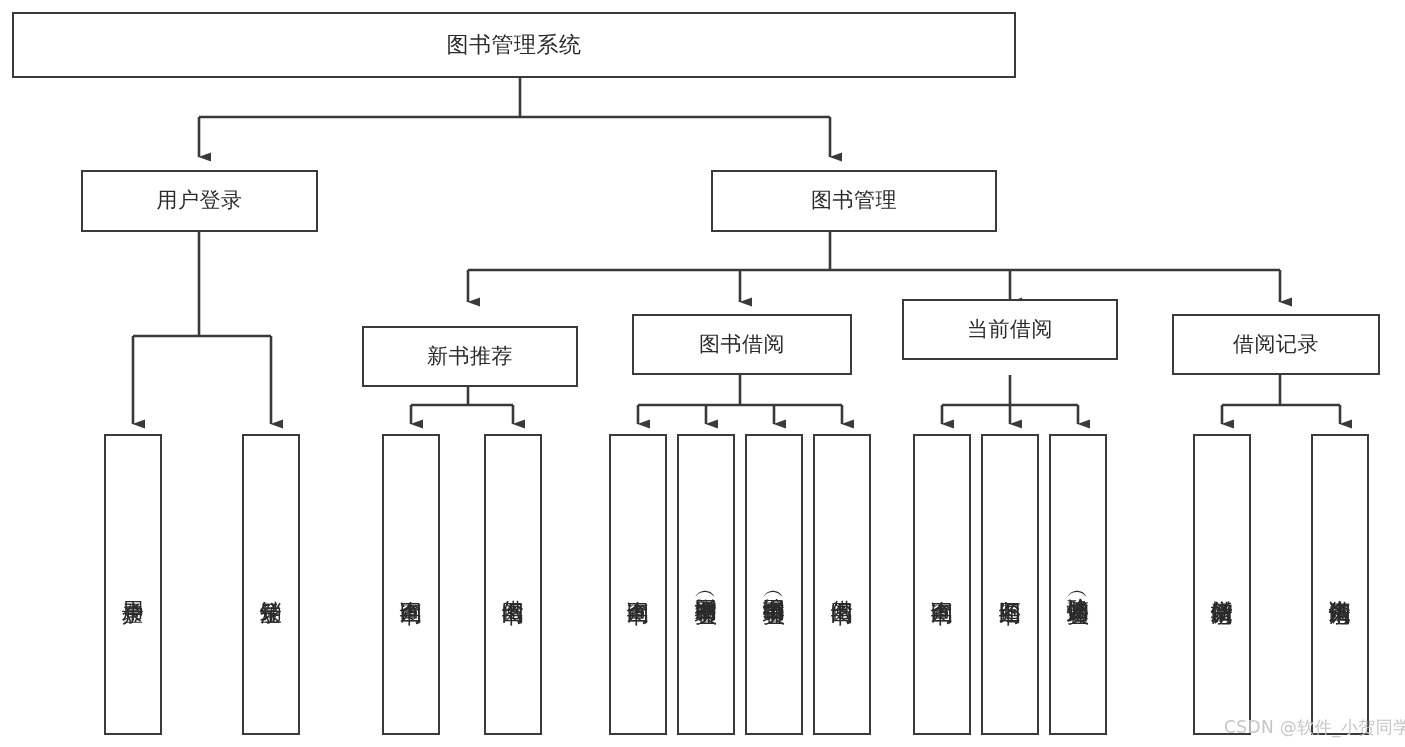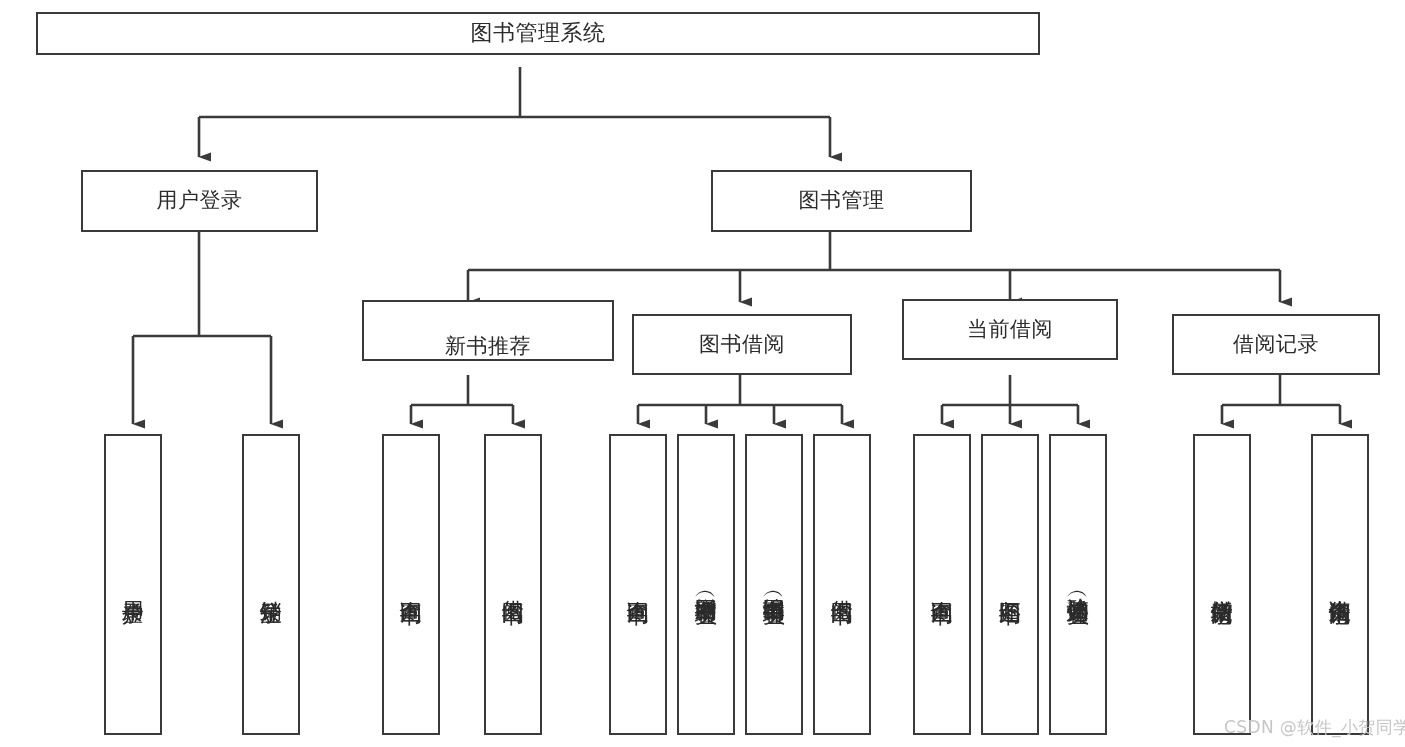--- a/index.html
+++ b/index.html
@@ -118,32 +118,32 @@
       <path d="M1010,405 L1010,424" marker-end="url(#arw)"></path>
       <path d="M1078,405 L1078,424" marker-end="url(#arw)"></path>
 
       <path d="M1280,375 L1280,405"></path>
       <path d="M1222,405 L1340,405"></path>
       <path d="M1222,405 L1222,424" marker-end="url(#arw)"></path>
       <path d="M1340,405 L1340,424" marker-end="url(#arw)"></path>
     </g>
   </svg>
 
-  <div class="node h root" style="left:36px; top:12px; width:1004px; height:43px;">
+  <div class="node h root" style="left:12px; top:12px; width:1004px; height:66px;">
     <span class="lbl">图书管理系统</span>
   </div>
 
   <div class="node h" style="left:81px; top:170px; width:237px; height:62px;">
     <span class="lbl">用户登录</span>
   </div>
-  <div class="node h" style="left:711px; top:170px; width:261px; height:62px;">
+  <div class="node h" style="left:711px; top:170px; width:286px; height:62px;">
     <span class="lbl">图书管理</span>
   </div>
 
-  <div class="node h" style="left:362px; top:300px; width:252px; height:61px;align-items:flex-end;">
+  <div class="node h" style="left:362px; top:326px; width:216px; height:61px;">
     <span class="lbl">新书推荐</span>
   </div>
   <div class="node h" style="left:632px; top:314px; width:220px; height:61px;">
     <span class="lbl">图书借阅</span>
   </div>
   <div class="node h" style="left:902px; top:299px; width:216px; height:61px;">
     <span class="lbl">当前借阅</span>
   </div>
   <div class="node h" style="left:1172px; top:314px; width:208px; height:61px;">
     <span class="lbl">借阅记录</span>

